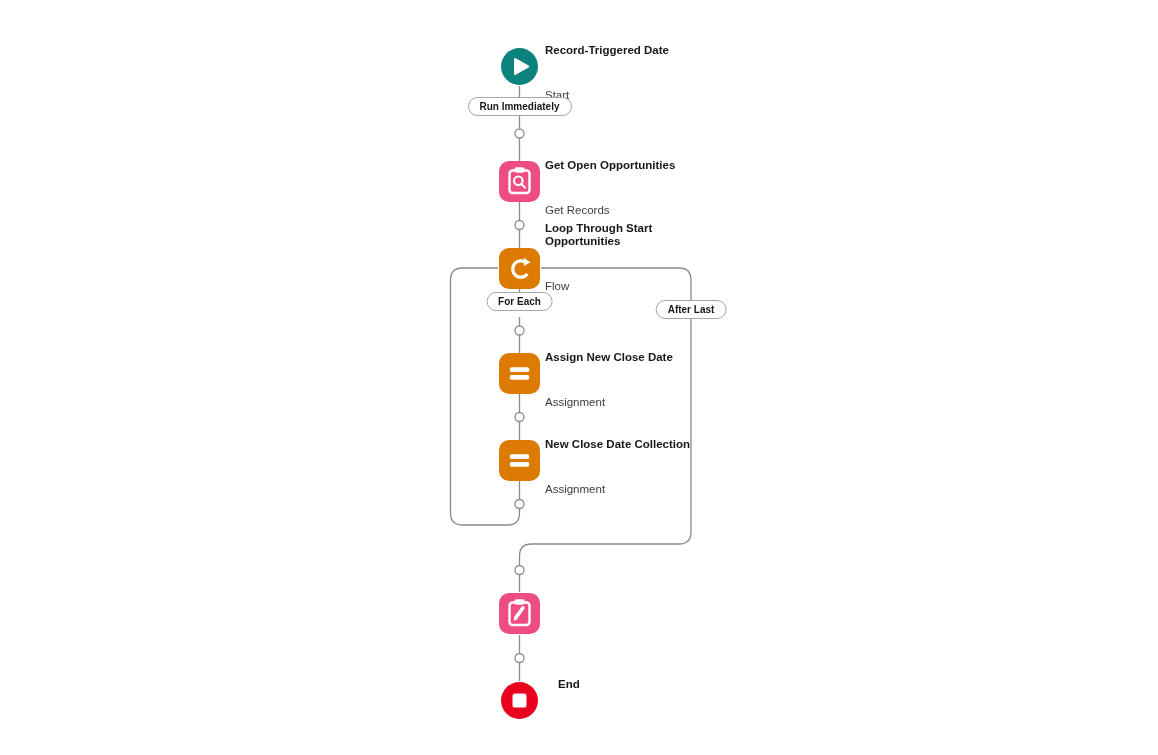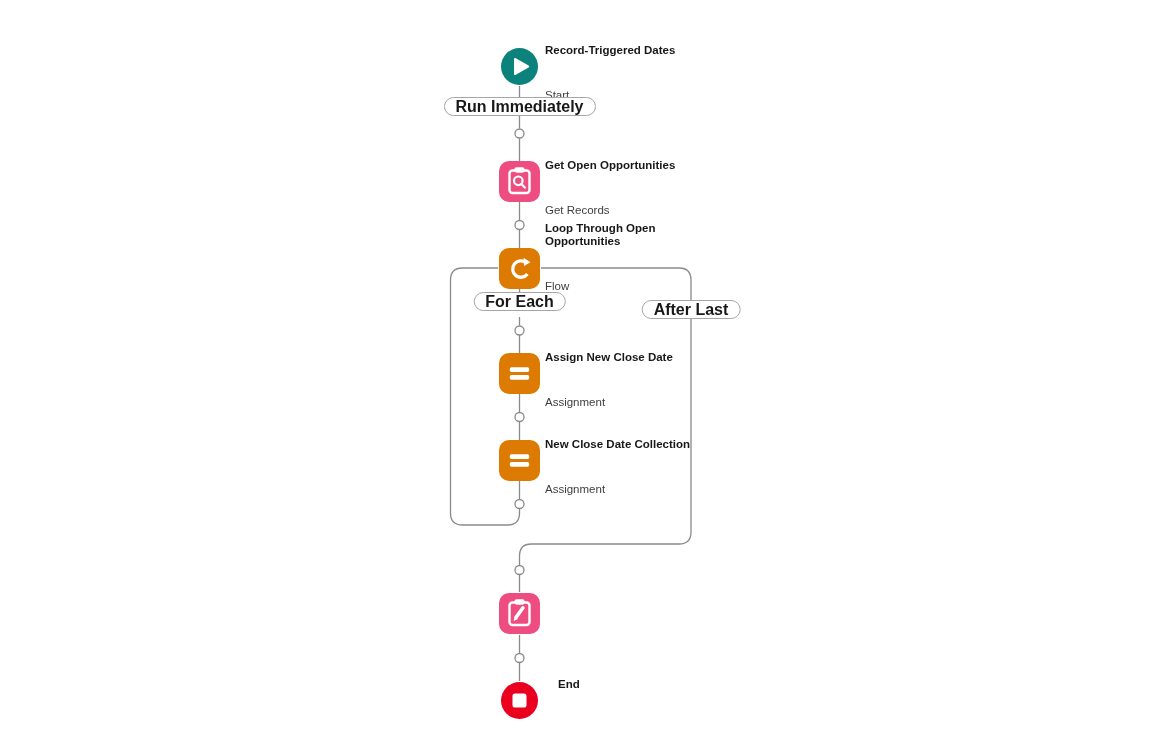--- a/index.html
+++ b/index.html
@@ -68,21 +68,21 @@
     margin-top: 32px;
   }
   .pill {
     position: absolute;
     z-index: 3;
     transform: translateX(-50%);
     background: #ffffff;
     border: 1px solid #a6a6a6;
     border-radius: 11px;
     padding: 2px 11px;
-    font-size: 16px;
+    font-size: 10px;
     font-weight: 700;
     color: #181818;
     line-height: 13px;
     white-space: nowrap;
   }
 </style>
 </head>
 <body>
 
 <div class="canvas">
@@ -118,21 +118,21 @@
   </svg>
 
   <div class="node" style="left:501px; top:48px;">
     <div class="node-icon round bg-teal">
       <svg width="37" height="37" viewBox="0 0 37 37">
         <polygon points="14.2,11.2 27,18.5 14.2,25.8" fill="#ffffff" stroke="#ffffff" stroke-width="2.4" stroke-linejoin="round"></polygon>
       </svg>
     </div>
   </div>
   <div class="node-label" style="left:545px; top:44px;">
-    <div class="node-title">Record-Triggered Dates</div>
+    <div class="node-title">Record-Triggered Date</div>
     <div class="node-subtitle">Start</div>
   </div>
 
   <div class="pill" style="left:519.5px; top:97px;">Run Immediately</div>
 
   <div class="node" style="left:499px; top:161px;">
     <div class="node-icon bg-pink">
       <svg width="41" height="41" viewBox="0 0 41 41">
         <rect x="10.5" y="9.5" width="20" height="22.5" rx="3" fill="none" stroke="#ffffff" stroke-width="2.4"></rect>
         <rect x="15.3" y="6.3" width="10.4" height="5.4" rx="2.4" fill="#ffffff"></rect>
@@ -148,21 +148,21 @@
 
   <div class="node" style="left:499px; top:248px;">
     <div class="node-icon bg-orange">
       <svg width="41" height="41" viewBox="0 0 41 41">
         <path d="M26.9,14.6 A8.2,8.2 0 1 0 28.4,26" fill="none" stroke="#ffffff" stroke-width="3.3"></path>
         <polygon points="24.6,9.8 31.5,14.3 25,17.9" fill="#ffffff"></polygon>
       </svg>
     </div>
   </div>
   <div class="node-label wrap" style="left:545px; top:222px;">
-    <div class="node-title">Loop Through Open Opportunities</div>
+    <div class="node-title">Loop Through Start Opportunities</div>
     <div class="node-subtitle">Flow</div>
   </div>
 
   <div class="pill" style="left:519.5px; top:292px;">For Each</div>
   <div class="pill" style="left:691px; top:300px;">After Last</div>
 
   <div class="node" style="left:499px; top:353px;">
     <div class="node-icon bg-orange">
       <svg width="41" height="41" viewBox="0 0 41 41">
         <rect x="10.8" y="14.2" width="19.4" height="4.8" rx="1.7" fill="#ffffff"></rect>

